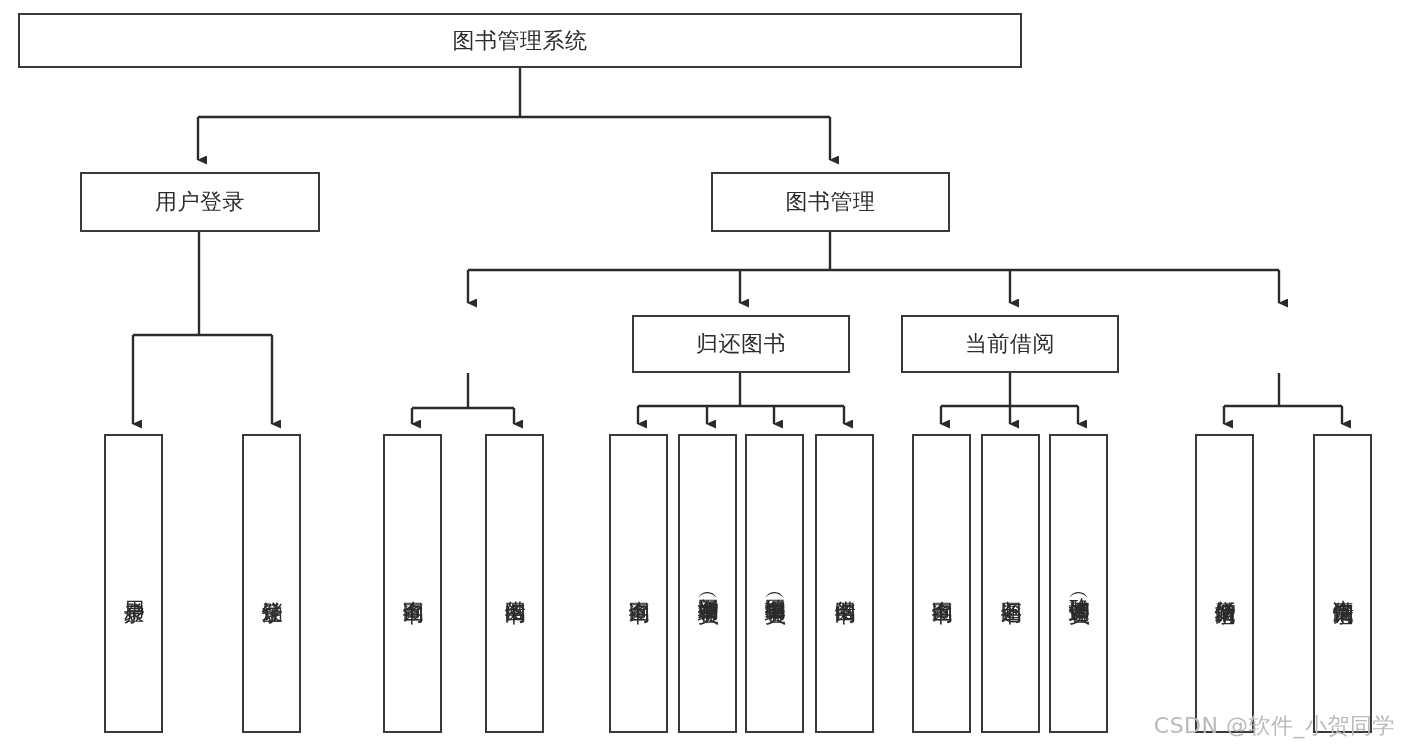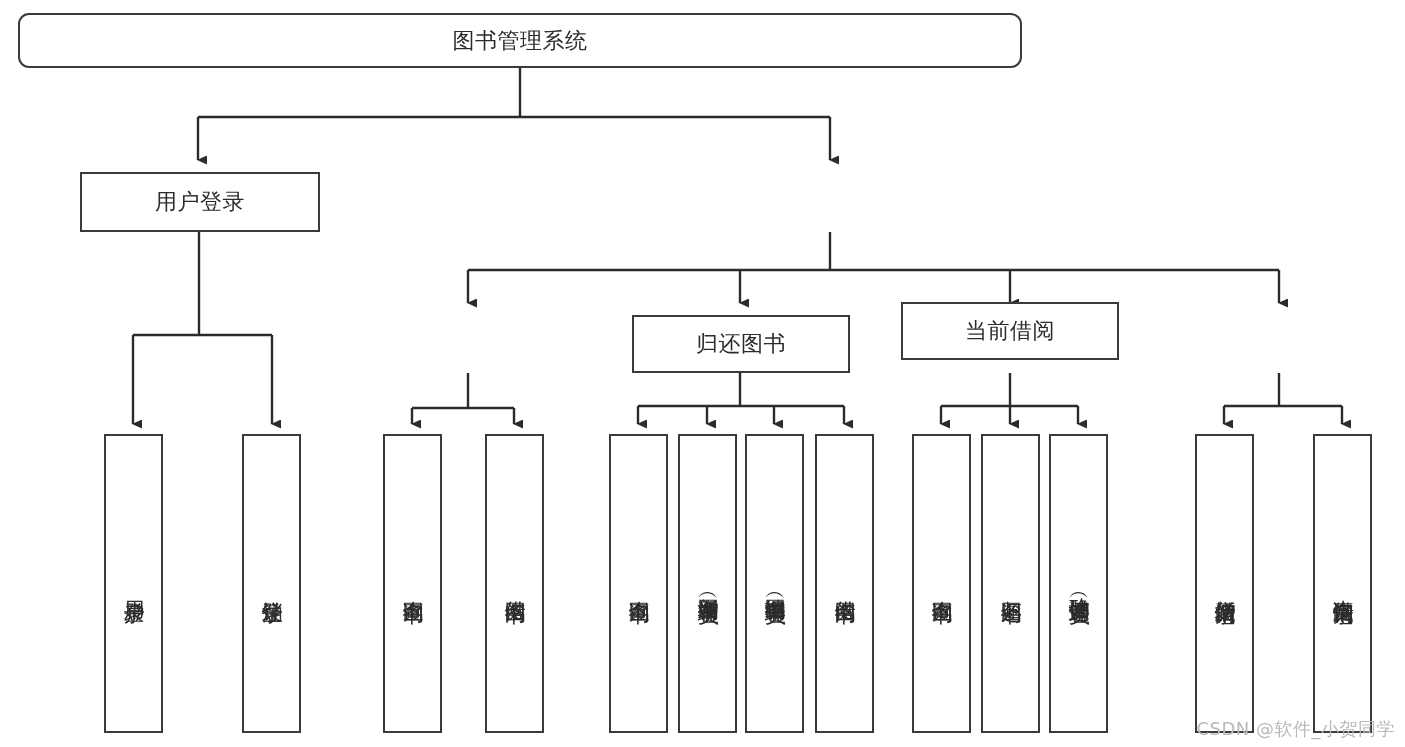--- a/index.html
+++ b/index.html
@@ -33,21 +33,20 @@
     border: 2px solid #3a3a3a;
     background: #ffffff;
     display: flex;
     align-items: center;
     justify-content: center;
     text-align: center;
     z-index: 2;
   }
   .node-box.root-node {
     border-width: 2px;
-    border-radius: 11px;
   }
   .node-label {
     font-size: 22px;
     line-height: 1.15;
     letter-spacing: 0.5px;
     color: #2b2b2b;
     white-space: nowrap;
   }
   .node-box.leaf-node {
     align-items: center;
@@ -64,21 +63,21 @@
     max-height: 100%;
   }
   .node-box.leaf-node.leaf-tall .node-label {
     font-size: 21px;
     line-height: 1.30;
   }
   .watermark {
     position: absolute;
     right: 10px;
     bottom: 6px;
-    font-size: 18px;
+    font-size: 22px;
     color: #b9b9b9;
     letter-spacing: 0.5px;
     z-index: 5;
     white-space: nowrap;
   }
 </style>
 </head>
 <body>
 
 <div id="diagram-canvas">
@@ -146,27 +145,30 @@
   </svg>
 
   <div class="node-box root-node" style="left:18px; top:13px; width:1004px; height:55px;">
     <span class="node-label">图书管理系统</span>
   </div>
 
   <div class="node-box" style="left:80px; top:172px; width:240px; height:60px;">
     <span class="node-label">用户登录</span>
   </div>
 
+  <div class="node-box" style="left:711px; top:172px; width:239px; height:60px;">
+    <span class="node-label">图书管理</span>
+  </div>
 
 
   <div class="node-box" style="left:632px; top:315px; width:218px; height:58px;">
     <span class="node-label">归还图书</span>
   </div>
 
-  <div class="node-box" style="left:901px; top:302px; width:218px; height:58px;">
+  <div class="node-box" style="left:901px; top:315px; width:218px; height:58px;">
     <span class="node-label">当前借阅</span>
   </div>
 
 
   <div class="node-box leaf-node" style="left:104px; top:434px; width:59px; height:299px;">
     <span class="node-label">用户登录</span>
   </div>
 
   <div class="node-box leaf-node" style="left:242px; top:434px; width:59px; height:299px;">
     <span class="node-label">注销登录</span>

